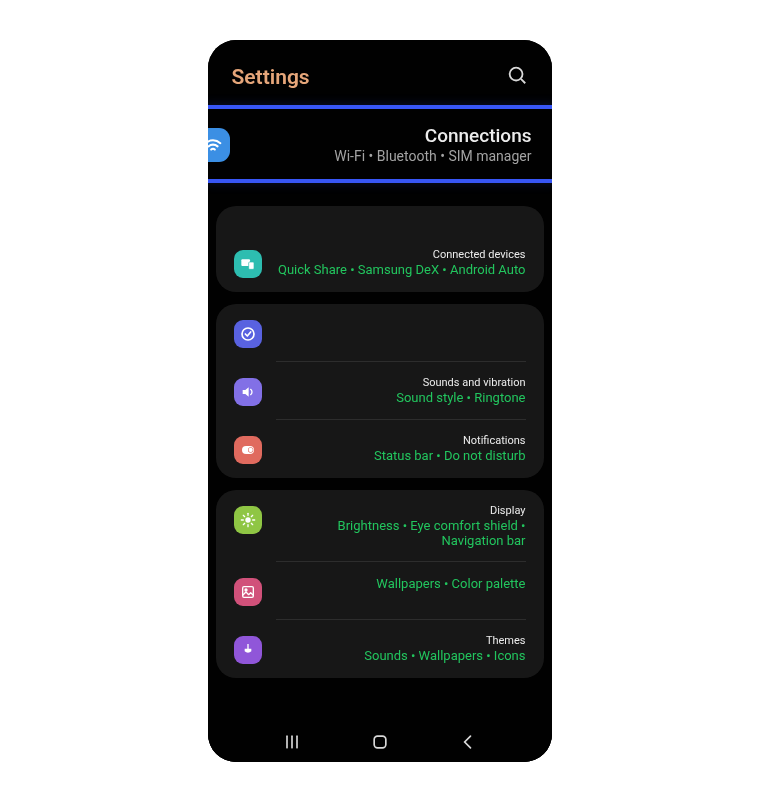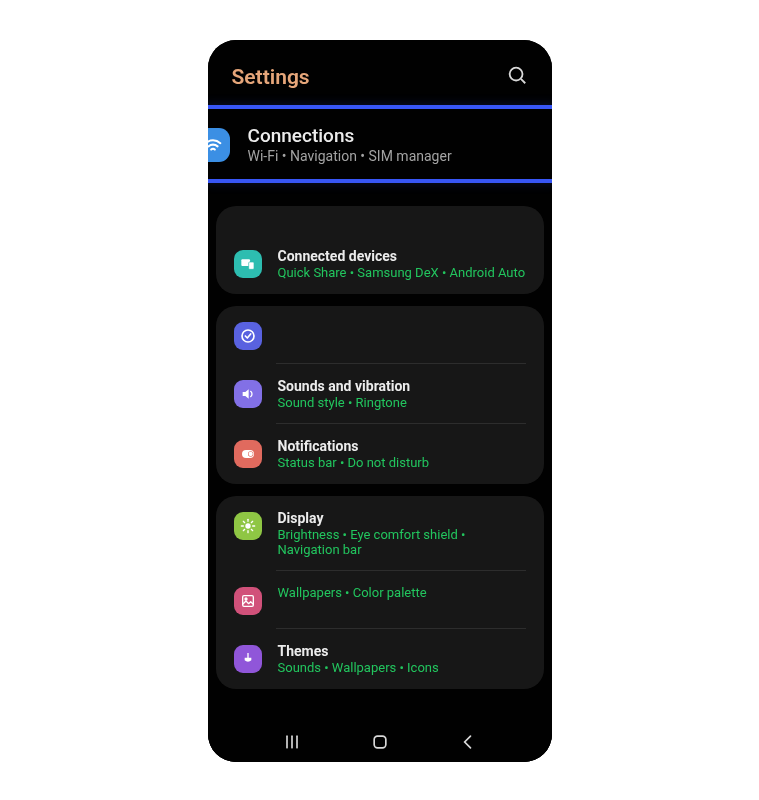--- a/index.html
+++ b/index.html
@@ -98,25 +98,26 @@
       margin-top: 2px;
     }
     .highlight-row .icon-badge {
       width: 34px;
       height: 34px;
       border-radius: 11px;
       margin-right: 18px;
     }
     .row-text {
       flex: 1;
+      text-align: right;
     }
     .row-title {
       color: #ececec;
-      font-size: 14px;
-      font-weight: 700;
+      font-size: 11px;
+      font-weight: 400;
       margin-bottom: 1px;
     }
     .highlight-row .row-title {
       font-size: 19px;
       font-weight: 500;
     }
     .row-subtitle {
       color: #22c55e;
       font-size: 13px;
     }
@@ -171,21 +172,21 @@
     <div class="highlight-row">
       <div class="icon-badge ic-wifi">
         <svg width="22" height="22" viewBox="0 0 24 24" fill="none" stroke="#fff" stroke-width="2.2" stroke-linecap="round">
           <path d="M4 10 a12 12 0 0 1 16 0"></path>
           <path d="M7 13.5 a7.5 7.5 0 0 1 10 0"></path>
           <path d="M10 17 a3 3 0 0 1 4 0"></path>
         </svg>
       </div>
       <div class="row-text">
         <div class="row-title">Connections</div>
-        <div class="row-subtitle">Wi-Fi  •  Navigation  •  SIM manager</div>
+        <div class="row-subtitle">Wi-Fi  •  Bluetooth  •  SIM manager</div>
       </div>
     </div>
 
     <div class="card first-card">
       <div class="row">
         <div class="icon-badge ic-devices">
           <svg width="16" height="16" viewBox="0 0 24 24" fill="#fff">
             <rect x="2" y="5" width="13" height="10" rx="1.5"></rect>
             <rect x="13" y="9" width="8" height="11" rx="1.5" stroke="#2dbdb0" stroke-width="1"></rect>
           </svg>

